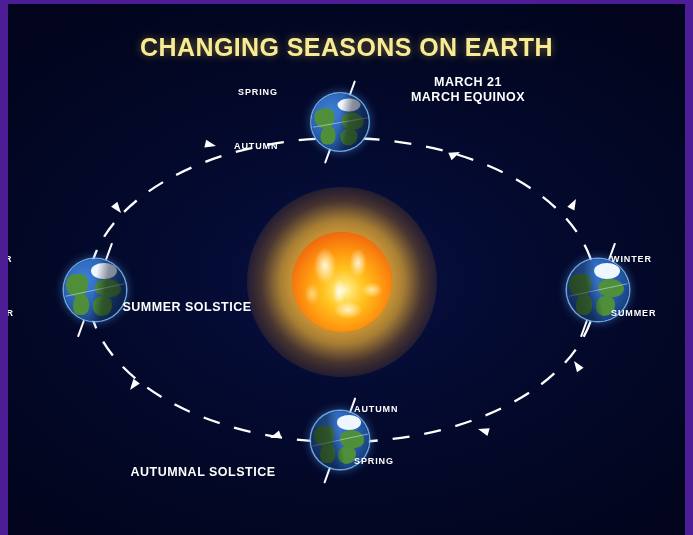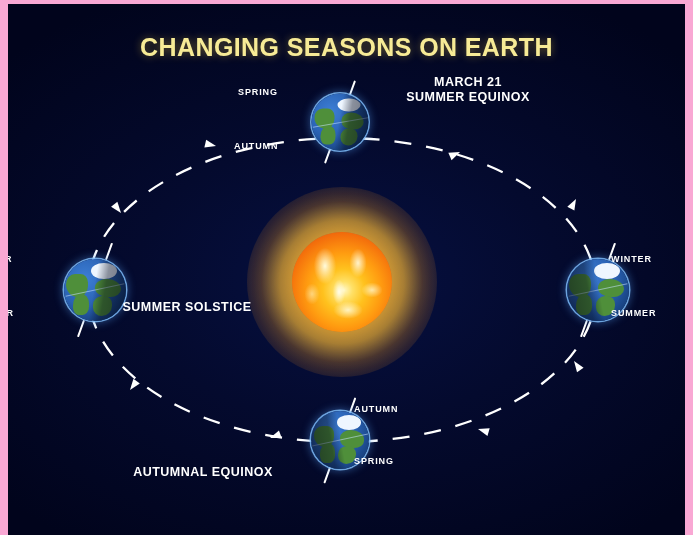--- a/index.html
+++ b/index.html
@@ -5,21 +5,21 @@
   html, body {
     margin: 0;
     padding: 0;
     background: #000000;
   }
   #stage {
     position: relative;
     width: 693px;
     height: 535px;
     overflow: hidden;
-    background: #f9a8d4;
+    background: #4c1d95;
     font-family: "Liberation Sans", sans-serif;
   }
   #sky {
     position: absolute;
     left: 8px;
     top: 4px;
     width: 677px;
     height: 531px;
     background:
       radial-gradient(ellipse 70% 60% at 50% 52%, #061041 0%, #040a2e 45%, #01041c 100%);
@@ -211,21 +211,21 @@
         <div class="landmass" style="left:52%; top:34%; width:40%; height:30%; border-radius:46% 56% 42% 50%;"></div>
         <div class="landmass" style="left:50%; top:62%; width:30%; height:30%; border-radius:50% 44% 56% 48%;"></div>
         <div class="equator" style="width:56px; transform:translate(-50%,-50%) rotate(-10deg);"></div>
         <div class="terminator term-right"></div>
       </div>
       <div class="season-label" style="left:-42px; top:25px;">SPRING</div>
       <div class="season-label" style="left:-46px; top:79px;">AUTUMN</div>
     </div>
     <div class="date-label" style="left:389px; top:71px; width:142px;">
       <div>MARCH 21</div>
-      <div>SUMMER EQUINOX</div>
+      <div>MARCH EQUINOX</div>
     </div>
 
     <div class="earth" style="left:87px; top:286px; width:130px; height:130px;">
       <div class="axis" style="width:2px; height:0; transform:translate(-50%,-50%) rotate(20deg);">
         <span style="top:-50px; height:18px;"></span>
         <span style="top:32px; height:18px;"></span>
       </div>
       <div class="earth-globe" style="width:62px; height:62px;">
         <div class="ice" style="left:44%; top:6%;  width:42%; height:26%;"></div>
         <div class="landmass" style="left:4%;  top:24%; width:34%; height:38%; border-radius:48% 40% 52% 60%;"></div>
@@ -273,17 +273,17 @@
         <div class="landmass" style="left:15%; top:56%; width:26%; height:34%; border-radius:60% 50% 44% 40%;"></div>
         <div class="landmass" style="left:50%; top:33%; width:42%; height:30%; border-radius:46% 56% 42% 50%;"></div>
         <div class="landmass" style="left:47%; top:61%; width:31%; height:31%; border-radius:50% 44% 56% 48%;"></div>
         <div class="equator" style="width:57px; transform:translate(-50%,-50%) rotate(-12deg);"></div>
         <div class="terminator term-left"></div>
       </div>
       <div class="season-label" style="left:74px; top:24px;">AUTUMN</div>
       <div class="season-label" style="left:74px; top:76px;">SPRING</div>
     </div>
     <div class="date-label" style="left:105px; top:461px; width:180px;">
-      <div>AUTUMNAL EQUINOX</div>
+      <div>AUTUMNAL SOLSTICE</div>
     </div>
 
   </div>
 </div>
 
 </body></html>

